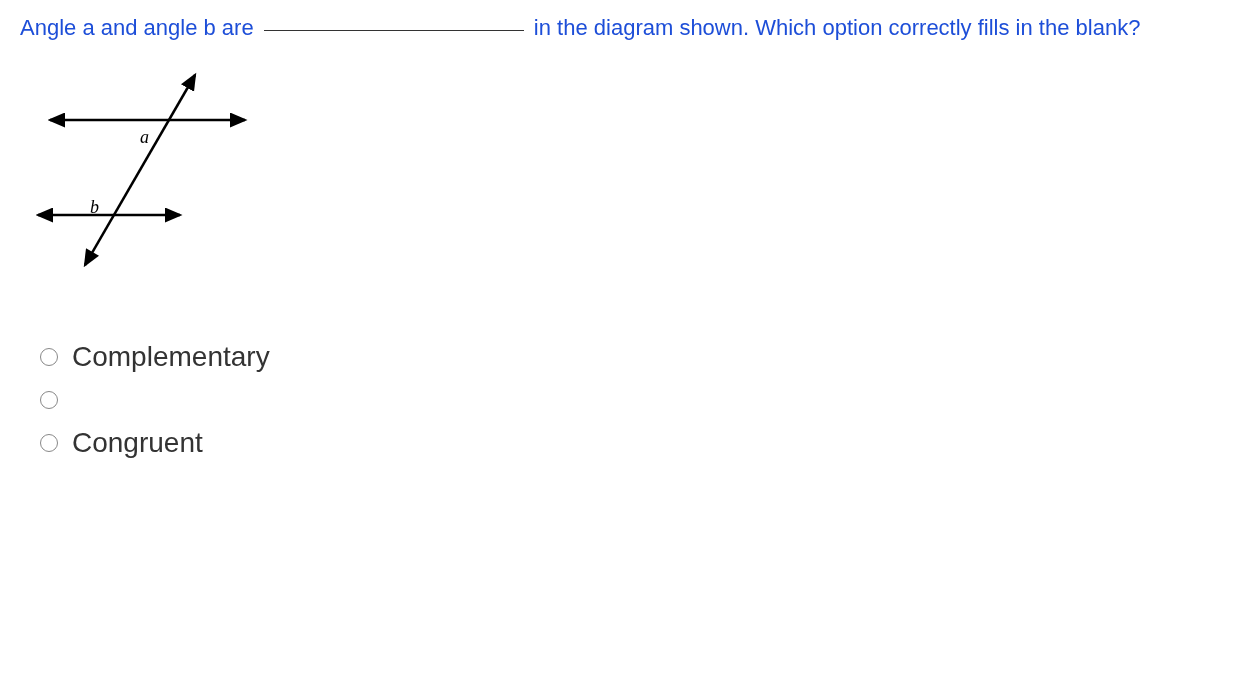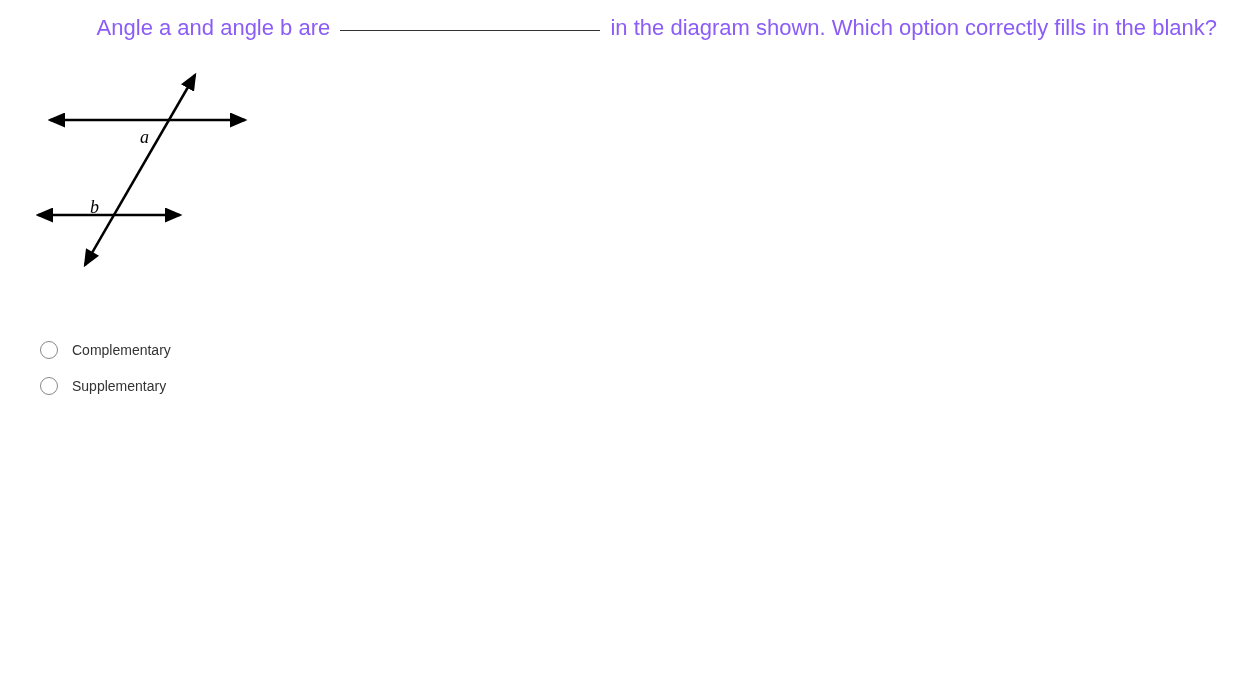--- a/index.html
+++ b/index.html
@@ -11,22 +11,21 @@
       font-family: Arial, Helvetica, sans-serif;
       font-size: 22px;
       color: #333;
       padding: 10px 20px;
       width: 1237px;
       background: #fff;
     }
     .question-text {
       line-height: 1.6;
       margin-bottom: 20px;
-      color: #8b5cf6;
-      text-align: right;
+      color: #1d4ed8;
     }
     .blank-line {
       display: inline-block;
       border-bottom: 1.5px solid #333;
       width: 260px;
       vertical-align: baseline;
       margin: 0 4px;
       position: relative;
       top: -4px;
     }
@@ -44,21 +43,21 @@
     }
     .radio-circle {
       width: 18px;
       height: 18px;
       border: 1.5px solid #888;
       border-radius: 50%;
       margin-right: 14px;
       flex-shrink: 0;
     }
     .option-label {
-      font-size: 14px;
+      font-size: 28px;
       color: #333;
     }
     .angle-label {
       font-family: 'Times New Roman', serif;
       font-style: italic;
       font-size: 18px;
     }
   </style>
 </head>
 <body>
@@ -90,15 +89,18 @@
   </svg>
 </div>
 
 <div class="options">
   <div class="option-row">
     <span class="radio-circle"></span>
     <span class="option-label">Complementary</span>
   </div>
   <div class="option-row">
     <span class="radio-circle"></span>
-    <span class="option-label">Supplementary</span>
+  </div>
+  <div class="option-row">
+    <span class="radio-circle"></span>
+    <span class="option-label">Congruent</span>
   </div>
 </div>
 
 </body></html>

